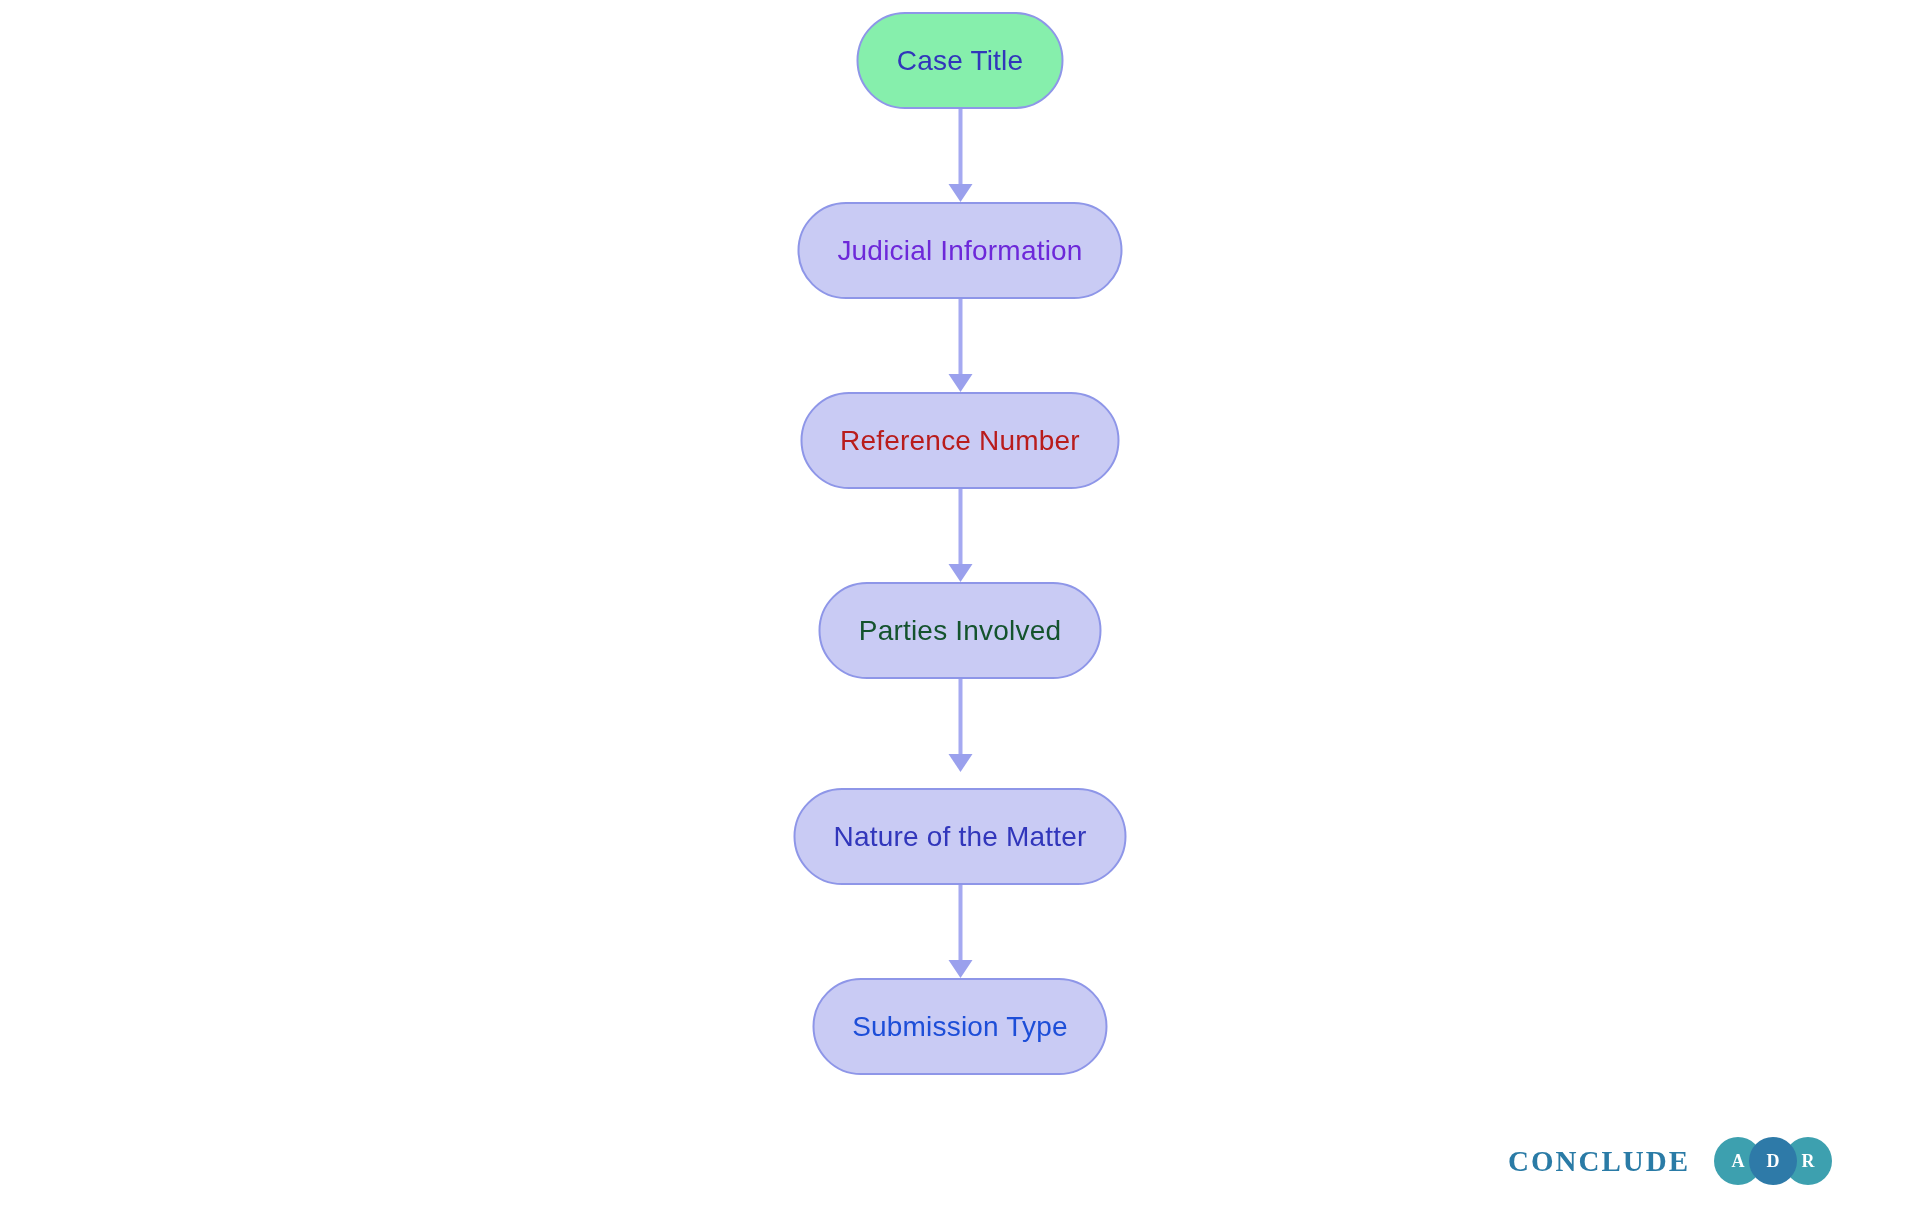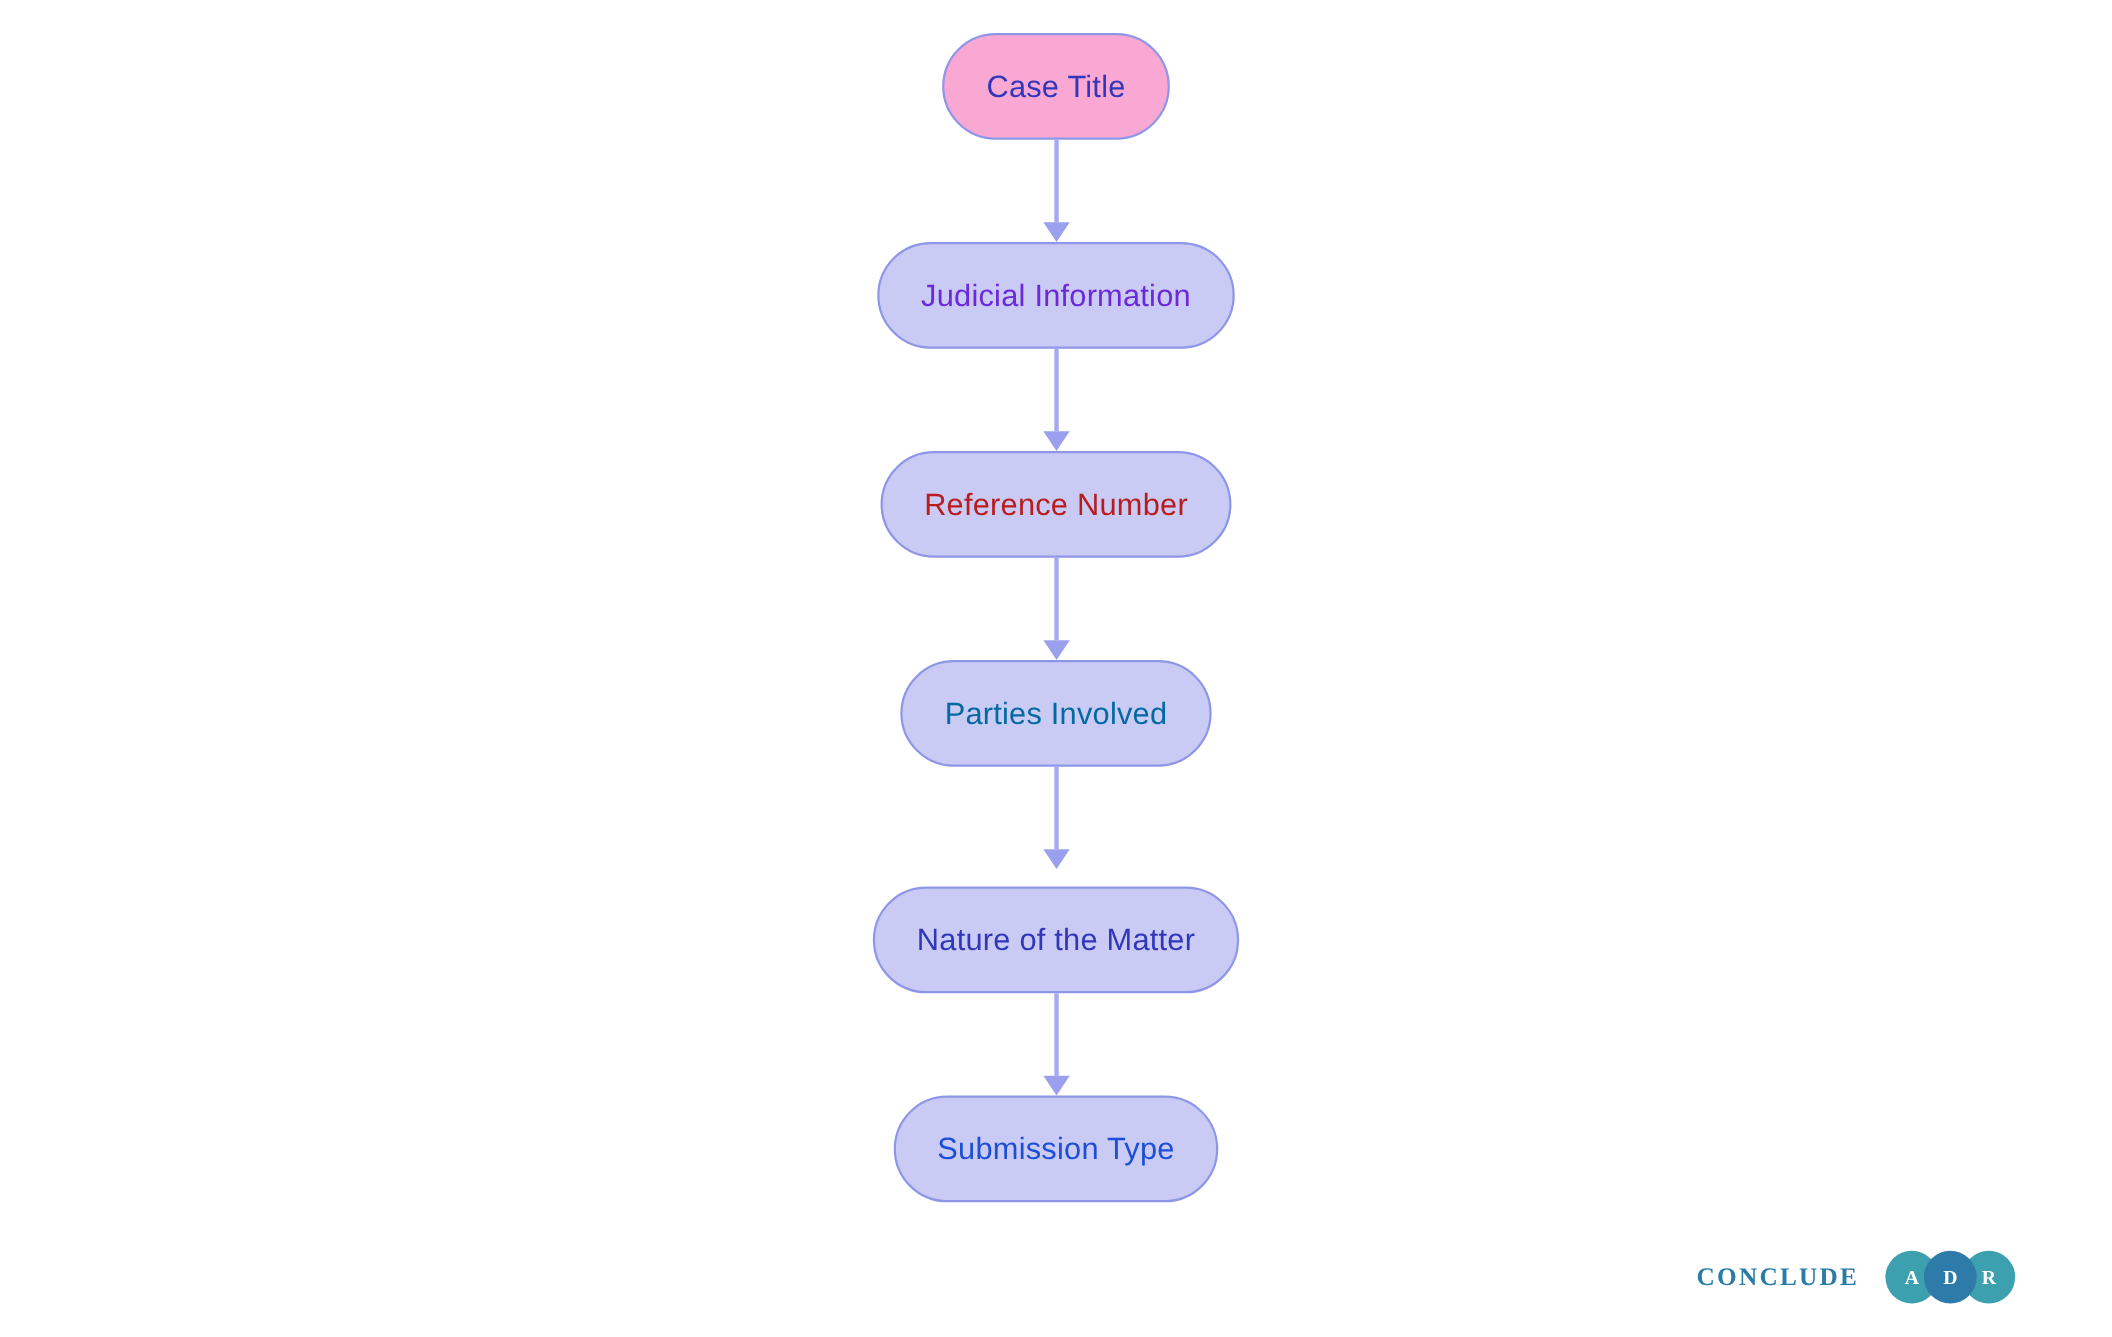--- a/index.html
+++ b/index.html
@@ -59,21 +59,21 @@
     position: absolute;
     right: 88px;
     bottom: 30px;
     display: flex;
     align-items: center;
     gap: 24px;
   }
   .logo-wordmark {
     font-family: "Liberation Serif", "DejaVu Serif", serif;
     font-weight: 700;
-    font-size: 23px;
+    font-size: 29px;
     letter-spacing: 2px;
     color: #2a7ba6;
     text-align: center;
   }
   .logo-badges {
     display: flex;
     align-items: center;
   }
   .logo-badge {
     width: 48px;
@@ -91,42 +91,42 @@
   .logo-badge + .logo-badge { margin-left: -13px; }
   .logo-badge.middle { z-index: 2; }
 </style>
 </head>
 <body style="background: rgb(255, 255, 255);">
 
 <div class="canvas">
 
   <div class="flowchart">
 
-    <div class="flow-node" style="background: #f9a8d4; border-color: rgb(142, 150, 232); color: rgb(49, 54, 187); margin-top: 18px;">Case Title</div>
+    <div class="flow-node" style="background: #86efac; border-color: rgb(142, 150, 232); color: rgb(49, 54, 187);">Case Title</div>
 
     <div class="flow-arrow">
       <div class="arrow-line" style="background: rgb(165, 169, 241);"></div>
       <div class="arrow-head" style="border-top-color: rgb(154, 160, 237);"></div>
     </div>
 
     <div class="flow-node" style="background: rgb(201, 203, 244); border-color: rgb(142, 150, 232); color: #6d28d9;">Judicial Information</div>
 
     <div class="flow-arrow">
       <div class="arrow-line" style="background: rgb(165, 169, 241);"></div>
       <div class="arrow-head" style="border-top-color: rgb(154, 160, 237);"></div>
     </div>
 
     <div class="flow-node" style="background: rgb(201, 203, 244); border-color: rgb(142, 150, 232); color: #b91c1c;">Reference Number</div>
 
     <div class="flow-arrow">
       <div class="arrow-line" style="background: rgb(165, 169, 241);"></div>
       <div class="arrow-head" style="border-top-color: rgb(154, 160, 237);"></div>
     </div>
 
-    <div class="flow-node" style="background: rgb(201, 203, 244); border-color: rgb(142, 150, 232); color: #0369a1;">Parties Involved</div>
+    <div class="flow-node" style="background: rgb(201, 203, 244); border-color: rgb(142, 150, 232); color: #14532d;">Parties Involved</div>
 
     <div class="flow-arrow">
       <div class="arrow-line" style="background: rgb(165, 169, 241);"></div>
       <div class="arrow-head" style="border-top-color: rgb(154, 160, 237);"></div>
     </div>
 
     <div class="flow-node" style="background: rgb(201, 203, 244); border-color: rgb(142, 150, 232); color: rgb(49, 54, 187); margin-top: 16px;">Nature of the Matter</div>
 
     <div class="flow-arrow">
       <div class="arrow-line" style="background: rgb(165, 169, 241);"></div>

